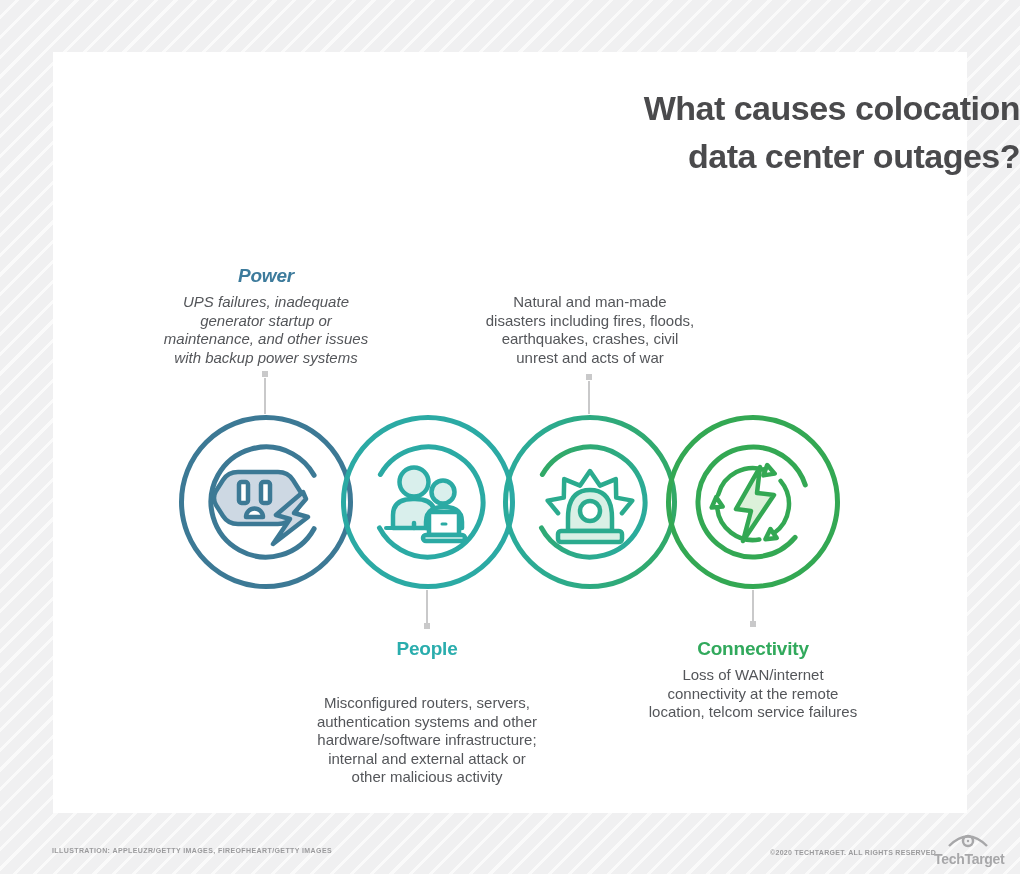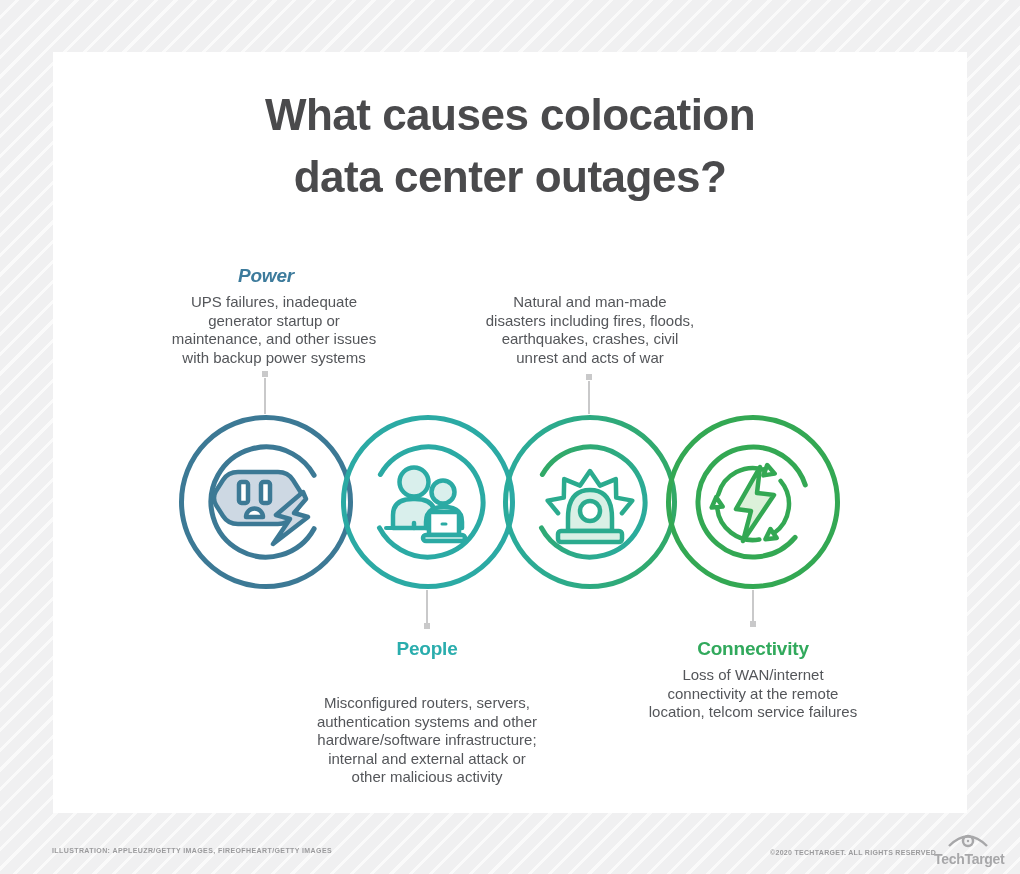--- a/index.html
+++ b/index.html
@@ -3,33 +3,33 @@
 <meta charset="utf-8">
 <style>
   html,body{margin:0;padding:0;}
   .stage{
     position:relative;width:1020px;height:874px;overflow:hidden;
     font-family:"Liberation Sans",sans-serif;
     background:repeating-linear-gradient(135deg,#f0f0f1 0px,#f0f0f1 11px,#fafafa 11px,#fafafa 14px);
   }
   .card{position:absolute;left:53px;top:52px;width:914px;height:761px;background:#ffffff;}
   .title{
-    position:absolute;left:0;right:0;top:84px;text-align:center;
-    font-size:44px;line-height:62px;font-weight:bold;color:#4a4a4c;
+    position:absolute;left:0;right:0;top:84px;text-align:right;
+    font-size:34px;line-height:48px;font-weight:bold;color:#4a4a4c;
     letter-spacing:-0.5px;white-space:pre-line;
   }
   .subtitle{position:absolute;left:0;right:0;top:203px;text-align:center;font-size:16px;color:#3d3d3f;}
   .cat-heading{position:absolute;width:220px;text-align:center;font-size:19px;font-weight:bold;letter-spacing:-0.2px;}
   .cat-desc{position:absolute;width:300px;text-align:center;font-size:15px;line-height:18.5px;color:#54565a;white-space:pre-line;}
   .h-power{color:#3d7b9c;font-style:italic;}
   .h-people{color:#2aadad;}
   .h-disaster{color:#2aac92;}
   .h-connectivity{color:#31a95c;}
   .pos-power-h{left:156px;top:265px;}
-  .pos-power-d{left:124px;top:293px;}
+  .pos-power-d{left:116px;top:293px;font-style:italic;}
   .pos-disaster-h{left:480px;top:265px;}
   .pos-disaster-d{left:440px;top:293px;}
   .pos-people-h{left:317px;top:638px;}
   .pos-people-d{left:277px;top:694px;}
   .pos-conn-h{left:643px;top:638px;}
   .pos-conn-d{left:603px;top:666px;}
   .circle{position:absolute;top:412px;width:180px;height:180px;}
   .connector{position:absolute;width:2px;background:#c9c9ca;}
   .connector-dot{position:absolute;width:6px;height:6px;background:#c9c9ca;}
   .credit{position:absolute;left:52px;top:847px;font-size:7px;font-weight:bold;color:#9b9b9d;letter-spacing:0.4px;}

